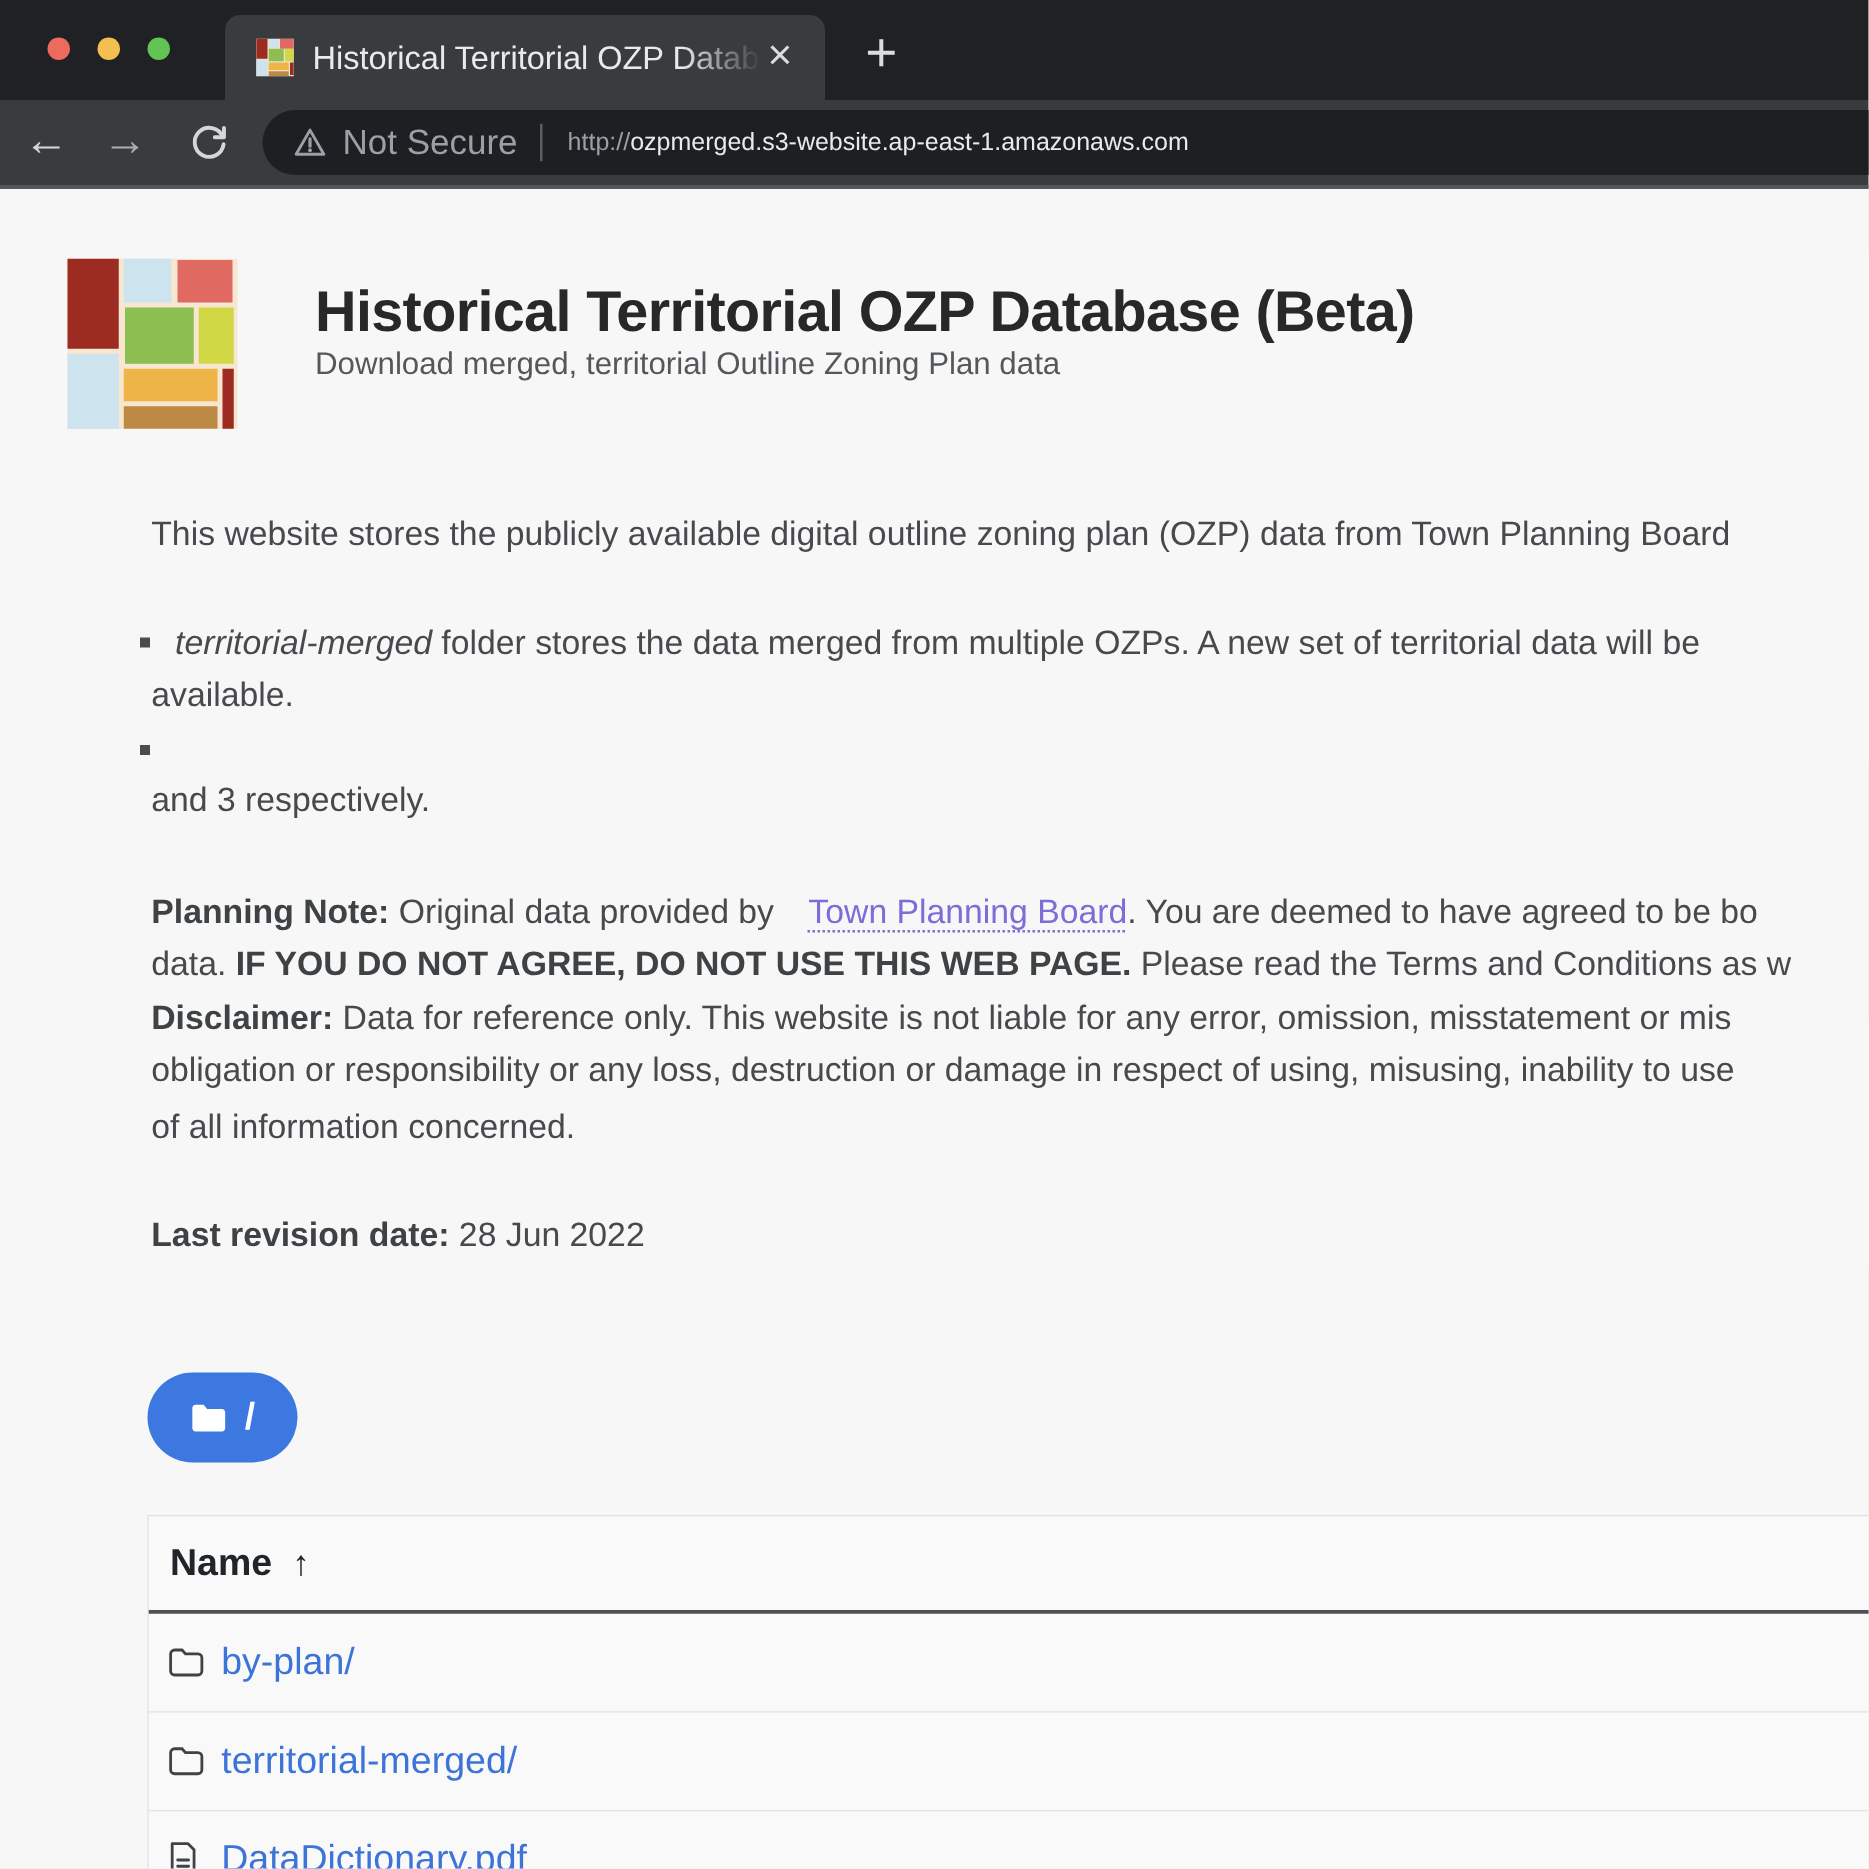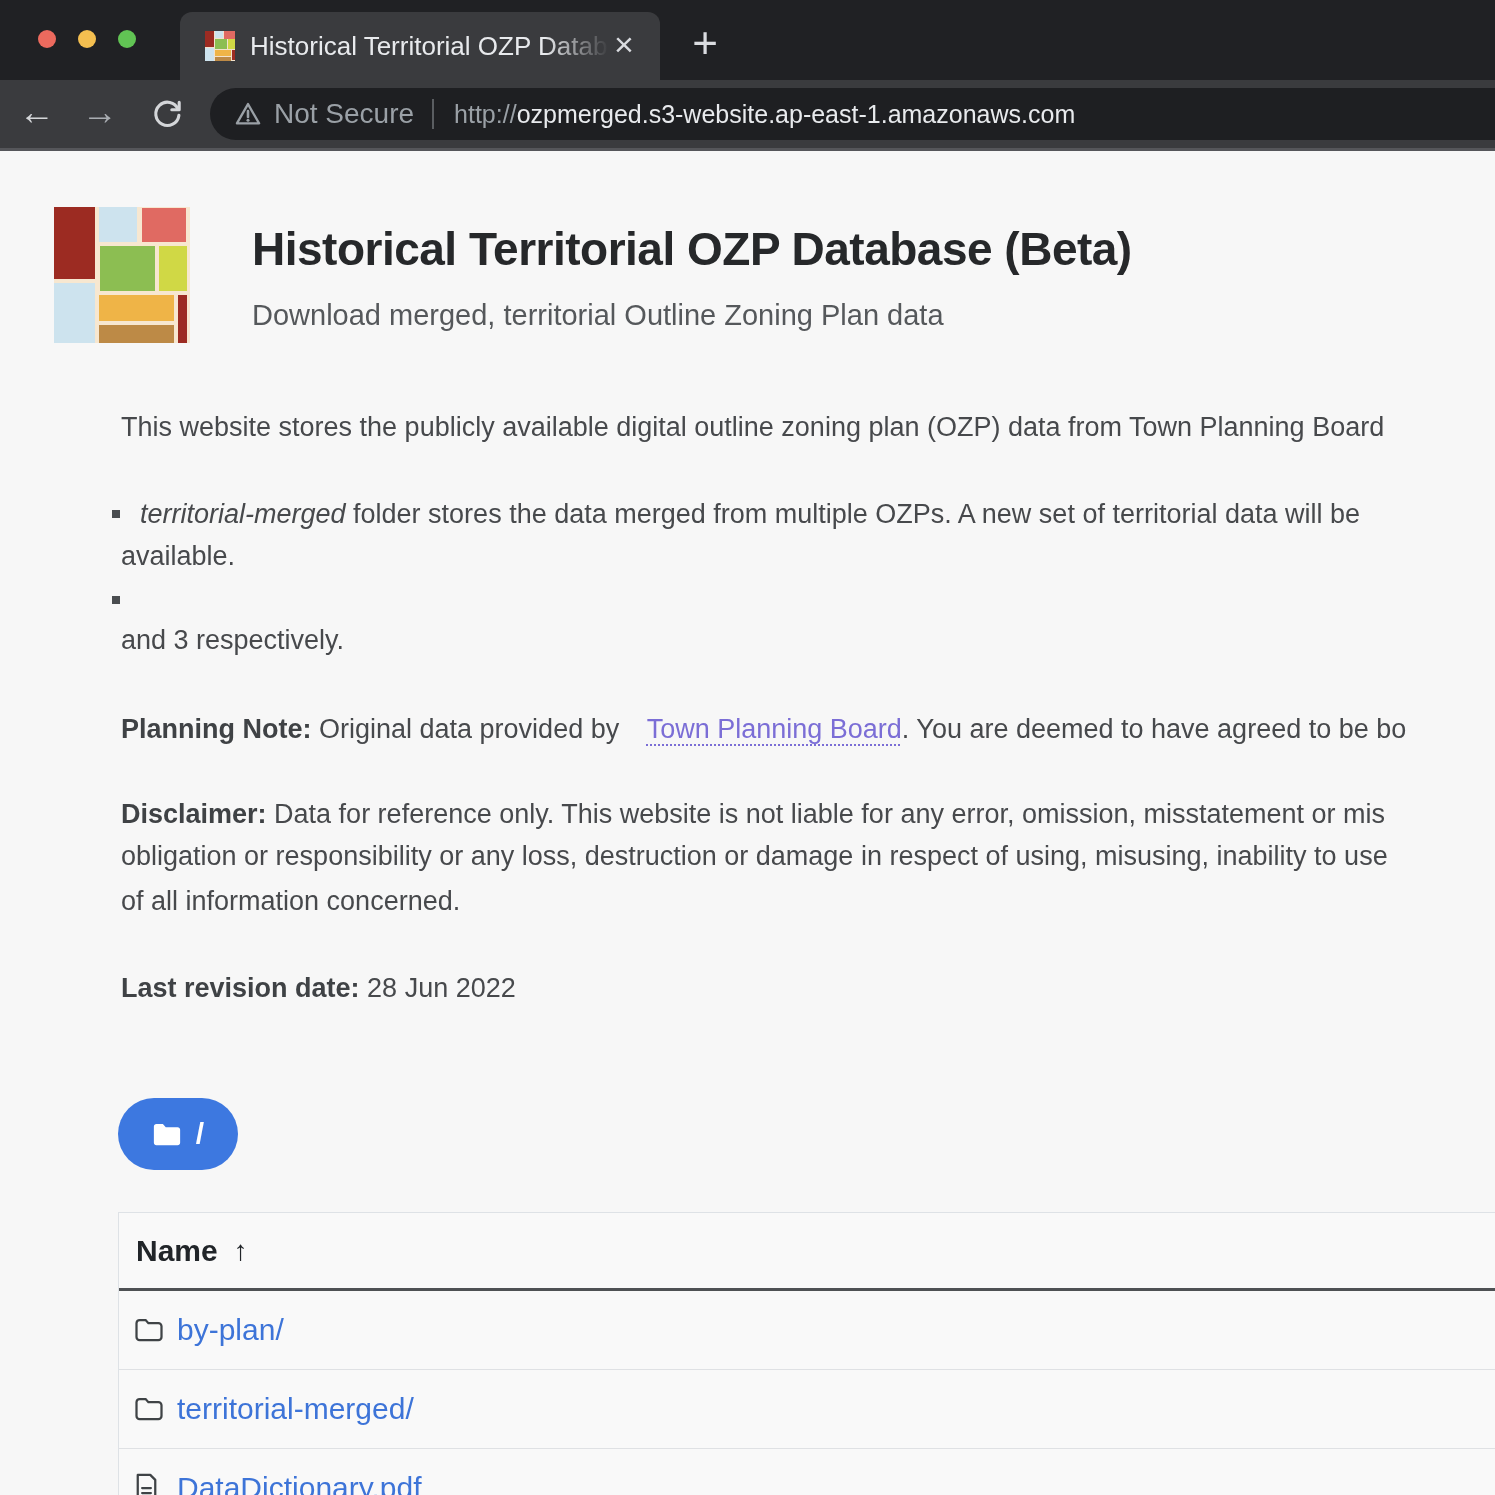--- a/index.html
+++ b/index.html
@@ -38,31 +38,31 @@
   .back{left:12px;color:#D4D6D9;}
   .forward{left:75px;color:#A9ADB2;}
   .reload{position:absolute;left:150px;top:17px;width:34px;height:34px;}
   .addressbar{
     position:absolute;left:210px;top:8px;width:1400px;height:52px;border-radius:26px;
     background:#1E1F22;display:flex;align-items:center;
   }
   .warn-icon{margin-left:24px;width:28px;height:28px;flex:0 0 auto;}
   .not-secure{color:#9AA0A6;font-size:28px;margin-left:12px;white-space:nowrap;}
   .url-div{width:2px;height:30px;background:#5A5D61;margin:0 20px 0 18px;}
-  .url{font-size:25px;white-space:nowrap;}
+  .url{font-size:20px;white-space:nowrap;}
   .url .scheme{color:#9AA0A6;}
   .url .host{color:#E8EAED;}
   
   .logo{position:absolute;left:54px;top:207px;width:136px;height:136px;background:#F7E7D0;}
   .logo div{position:absolute;}
   .page-title{
     position:absolute;left:252px;top:222px;font-size:46px;font-weight:700;color:#26282A;
     letter-spacing:-0.5px;white-space:nowrap;
   }
-  .page-subtitle{position:absolute;left:252px;top:299px;font-size:29px;color:#55585B;white-space:nowrap;}
+  .page-subtitle{position:absolute;left:252px;top:277px;font-size:25px;color:#55585B;white-space:nowrap;}
   .line{position:absolute;font-size:27px;color:#47494C;white-space:nowrap;line-height:40px;}
   .line b{font-weight:700;color:#3F4245;}
   .line i{font-style:italic;}
   .bullet-sq{position:absolute;width:8px;height:8px;background:#4A4D50;}
   a.tpb-link{color:#7B6ED6;text-decoration:underline dotted;text-underline-offset:6px;text-decoration-thickness:2px;margin-left:20px;}
   .crumb-btn{
     position:absolute;left:118px;top:1098px;height:72px;min-width:120px;border-radius:36px;
     background:#3D78E0;border:none;display:flex;align-items:center;justify-content:center;gap:14px;
     color:#fff;font-size:30px;font-weight:600;cursor:pointer;padding:0 30px;box-sizing:border-box;
     font-family:inherit;
@@ -149,20 +149,21 @@
   <div class="line" style="left:121px;top:407px">This website stores the publicly available digital outline zoning plan (OZP) data from Town Planning Board</div>
 
   <div class="bullet-sq" style="left:112px;top:510px"></div>
   <div class="line" style="left:140px;top:494px"><i>territorial-merged</i><span> folder stores the data merged from multiple OZPs. A new set of territorial data will be</span></div>
   <div class="line" style="left:121px;top:536px">available.</div>
 
   <div class="bullet-sq" style="left:112px;top:596px"></div>
   <div class="line" style="left:121px;top:620px">and 3 respectively.</div>
 
   <div class="line" style="left:121px;top:709px"><b>Planning Note:</b><span> Original data provided by </span><a class="tpb-link" href="#">Town Planning Board</a><span>. You are deemed to have agreed to be bo</span></div>
+  <div class="line" style="left:121px;top:751px"><span>data. </span><b>IF YOU DO NOT AGREE, DO NOT USE THIS WEB PAGE.</b><span> Please read the Terms and Conditions as w</span></div>
   <div class="line" style="left:121px;top:836px">obligation or responsibility or any loss, destruction or damage in respect of using, misusing, inability to use</div>
   <div class="line" style="left:121px;top:794px"><b>Disclaimer:</b><span> Data for reference only. This website is not liable for any error, omission, misstatement or mis</span></div>
   <div class="line" style="left:121px;top:881px">of all information concerned.</div>
 
   <div class="line" style="left:121px;top:968px"><b>Last revision date:</b><span>&nbsp;</span><span>28 Jun 2022</span></div>
 
   <button class="crumb-btn">
     <svg width="30" height="25" viewBox="0 0 24 20">
       <path d="M1.5 3.5C1.5 2.4 2.4 1.5 3.5 1.5h5.2l2.3 2.6h9.5c1.1 0 2 .9 2 2v10.4c0 1.1-.9 2-2 2h-17c-1.1 0-2-.9-2-2Z" fill="#ffffff"></path>
     </svg>

